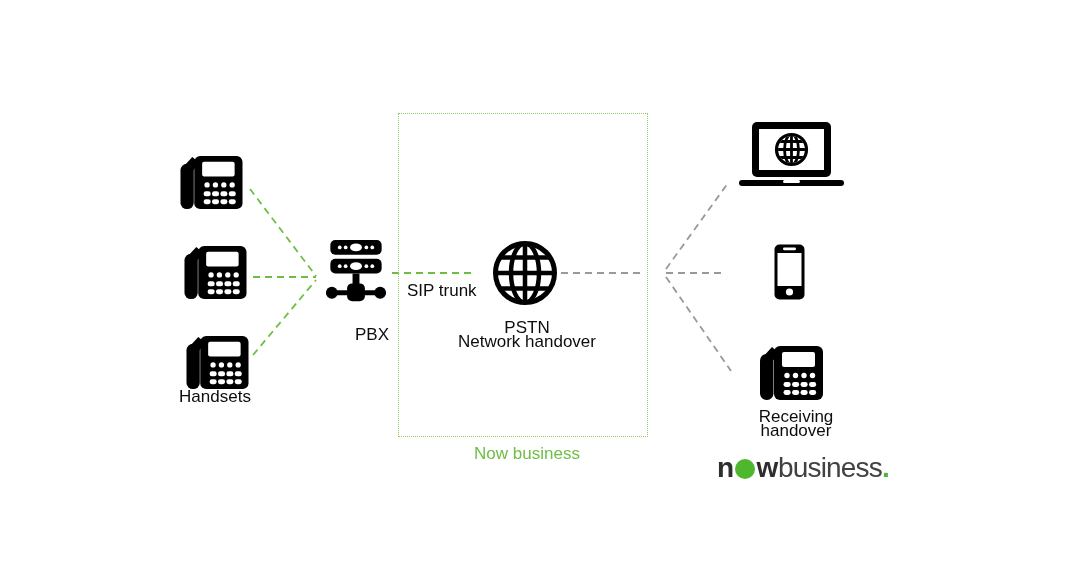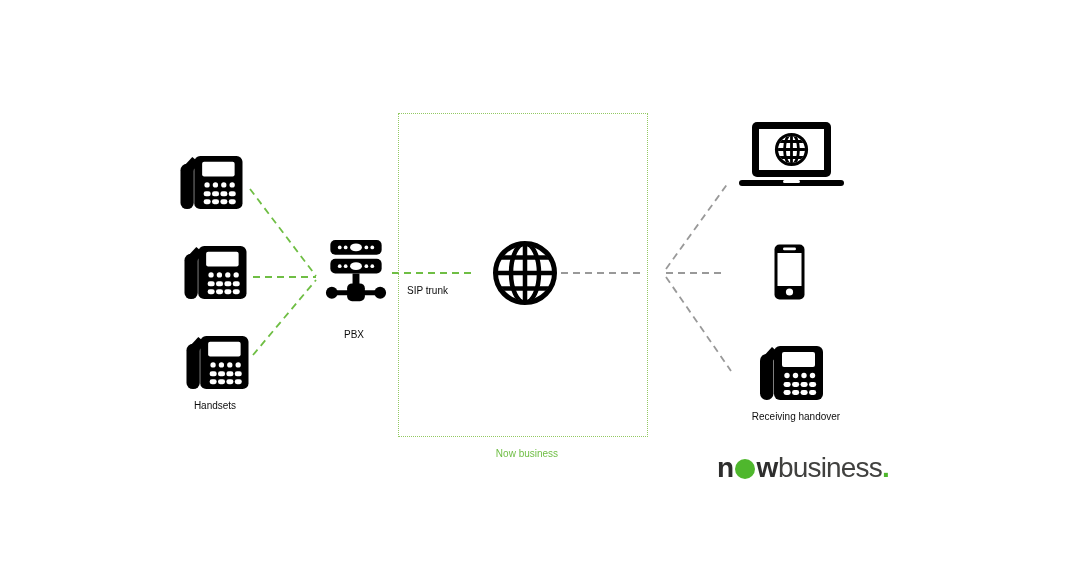--- a/index.html
+++ b/index.html
@@ -1,19 +1,19 @@
 <!DOCTYPE html>
 <html><head>
 <meta charset="utf-8">
 <style>
   html,body{margin:0;padding:0;background:#fff;}
   body{font-family:"Liberation Sans", sans-serif;}
   #canvas{position:relative;width:1084px;height:578px;background:#ffffff;overflow:hidden;}
   .abs{position:absolute;}
-  .lbl{font-size:10px;color:#0d0d0d;line-height:14px;}
+  .lbl{font-size:17px;color:#0d0d0d;line-height:14px;}
   .center{text-align:center;}
   svg.icon{display:block;fill:#000;}
   #lines{position:absolute;left:0;top:0;pointer-events:none;}
   #now-box{left:398px;top:113px;width:248px;height:322px;border:1.5px dotted #93c963;}
   #now-network-lbl{left:447px;top:447px;width:160px;color:#6fbe44;}
   
   #logo{left:717px;top:452px;white-space:nowrap;font-size:28px;letter-spacing:-0.5px;color:#2e2e2d;text-align:right;}
   #logo .bold{font-weight:bold;}
   #logo .light{font-weight:normal;color:#41413f;letter-spacing:-0.8px;}
   #logo .disc{display:inline-block;width:20px;height:20px;border-radius:50%;background:#4fb72d;margin:0 1.5px;vertical-align:-2px;position:relative;}
@@ -123,32 +123,36 @@
 
   <svg class="icon abs" style="left:177px;top:150px" width="68" height="63">
       <use href="#desk-phone"></use>
     </svg>
   <svg class="icon abs" style="left:181px;top:240px" width="68" height="63">
       <use href="#desk-phone"></use>
     </svg>
   <svg class="icon abs" style="left:183px;top:330px" width="68" height="63">
       <use href="#desk-phone"></use>
     </svg>
-  <div class="abs lbl center" style="left:160px;top:399px;width:110px">Handsets</div>
+  <div class="abs lbl center" style="left:160px;top:390px;width:110px">Handsets</div>
 
   <svg class="icon abs" style="left:324px;top:240px" width="64" height="73">
       <use href="#pbx-server"></use>
     </svg>
-  <div class="abs lbl center" style="left:324px;top:328px;width:60px">PBX</div>
+  <div class="abs lbl center" style="left:342px;top:328px;width:60px">PBX</div>
 
   <div class="abs lbl" style="left:407px;top:284px">SIP trunk</div>
 
   <svg class="icon abs" style="left:492px;top:240px" width="66" height="66">
       <use href="#globe"></use>
     </svg>
+  <div class="abs lbl center" style="left:447px;top:321px;width:160px">
+    <div>PSTN</div>
+    <div>Network handover</div>
+  </div>
   <div id="now-network-lbl" class="abs lbl center">Now business</div>
 
   <svg class="icon abs" style="left:739px;top:122px" width="105" height="64">
       <use href="#laptop-globe"></use>
     </svg>
   <svg class="icon abs" style="left:774px;top:244px" width="31" height="56">
       <use href="#smartphone"></use>
     </svg>
   <svg class="icon abs" style="left:757px;top:339px" width="68" height="66">
       <use href="#desk-phone"></use>

